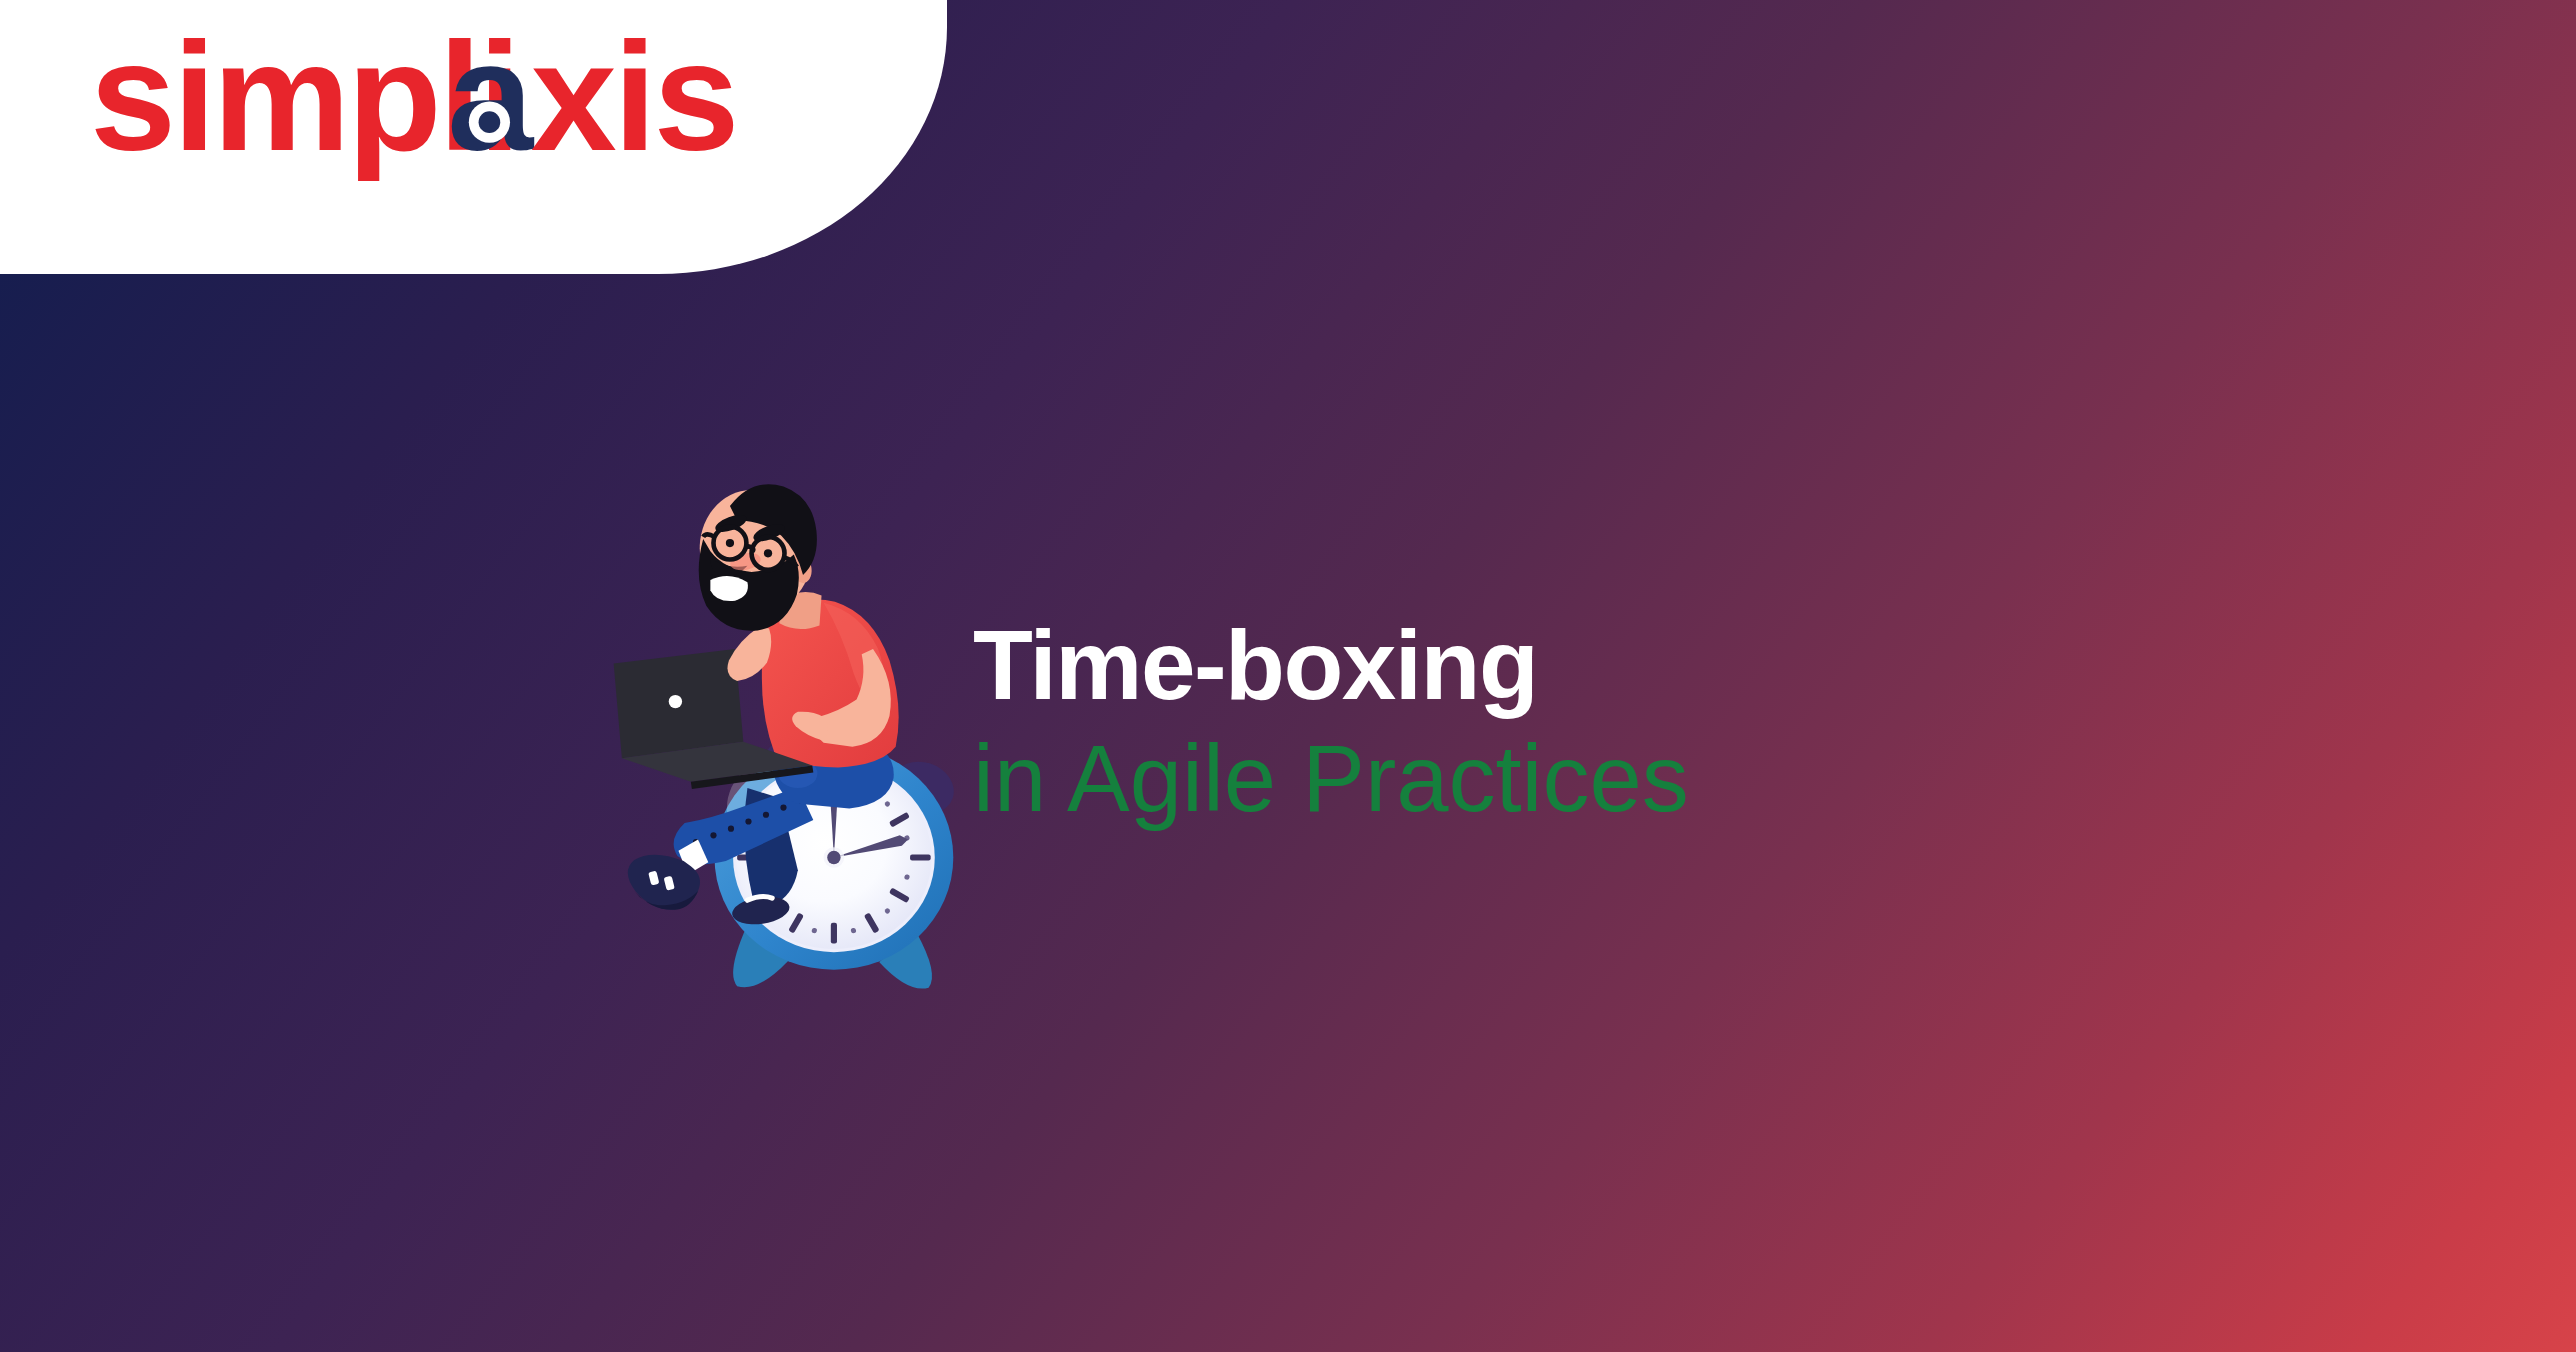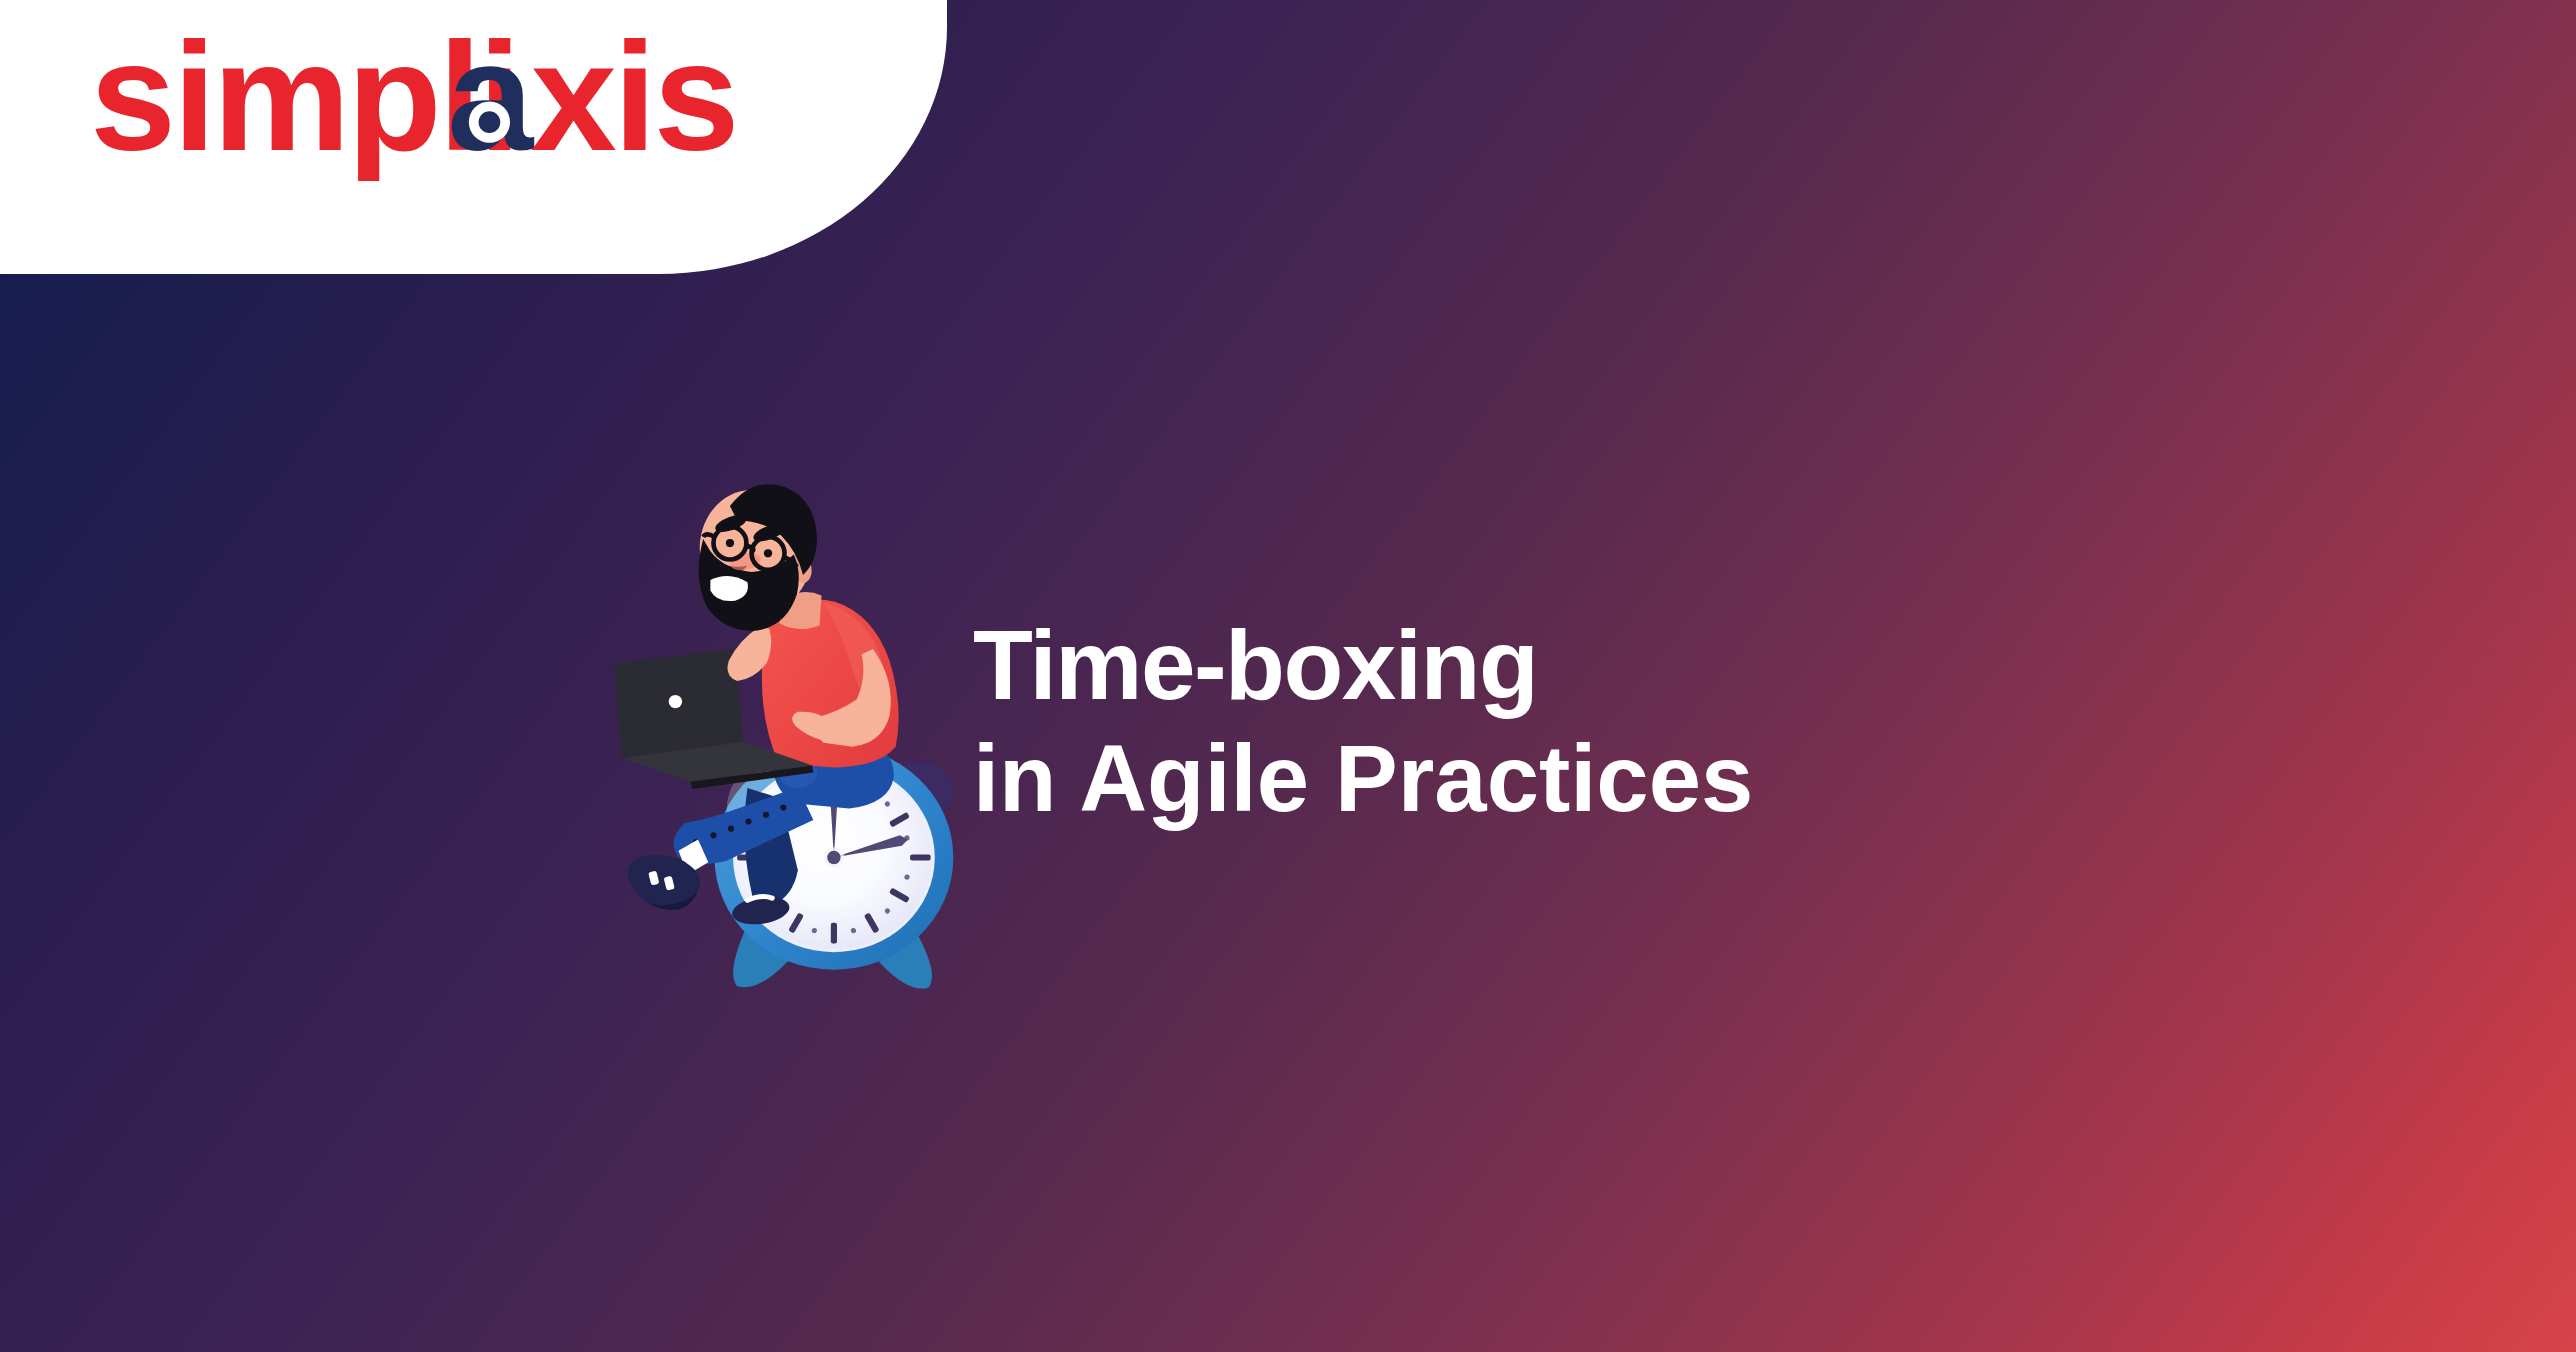--- a/index.html
+++ b/index.html
@@ -86,26 +86,26 @@
     font-size: 98px;
     font-weight: 700;
     letter-spacing: -1.5px;
     line-height: 1.05;
     white-space: nowrap;
     margin: 0;
     color: #ffffff;
   }
   .headline-sub {
     font-size: 94px;
-    font-weight: 700;
+    font-weight: 400;
     letter-spacing: 0px;
     line-height: 1.12;
     white-space: nowrap;
     margin: 9.3px 0 0 0;
-    color: #ffffff;
+    color: #15803d;
   }
 </style>
 </head>
 <body>
 
 <div class="banner">
   <div class="bg-base"></div>
 
   <div class="logo-card">
     <div class="logo-wrap">

